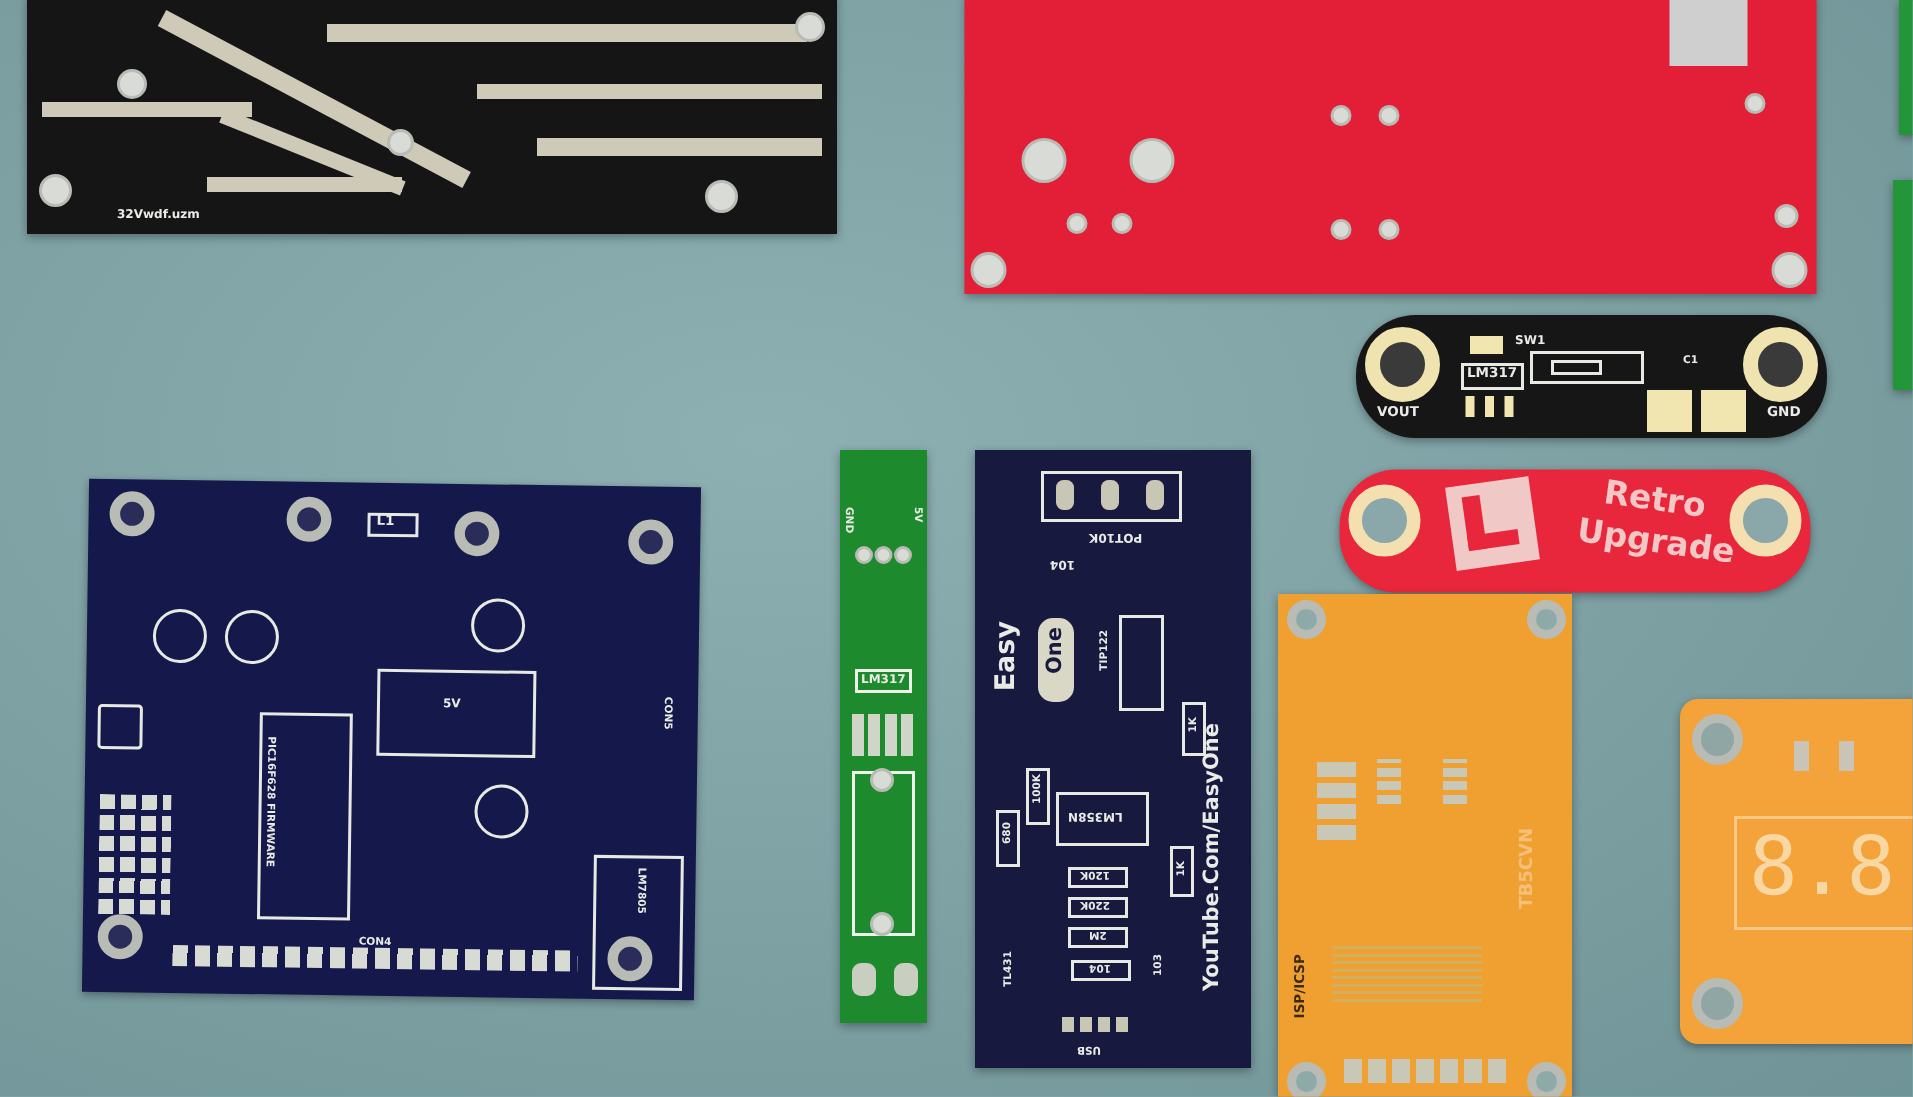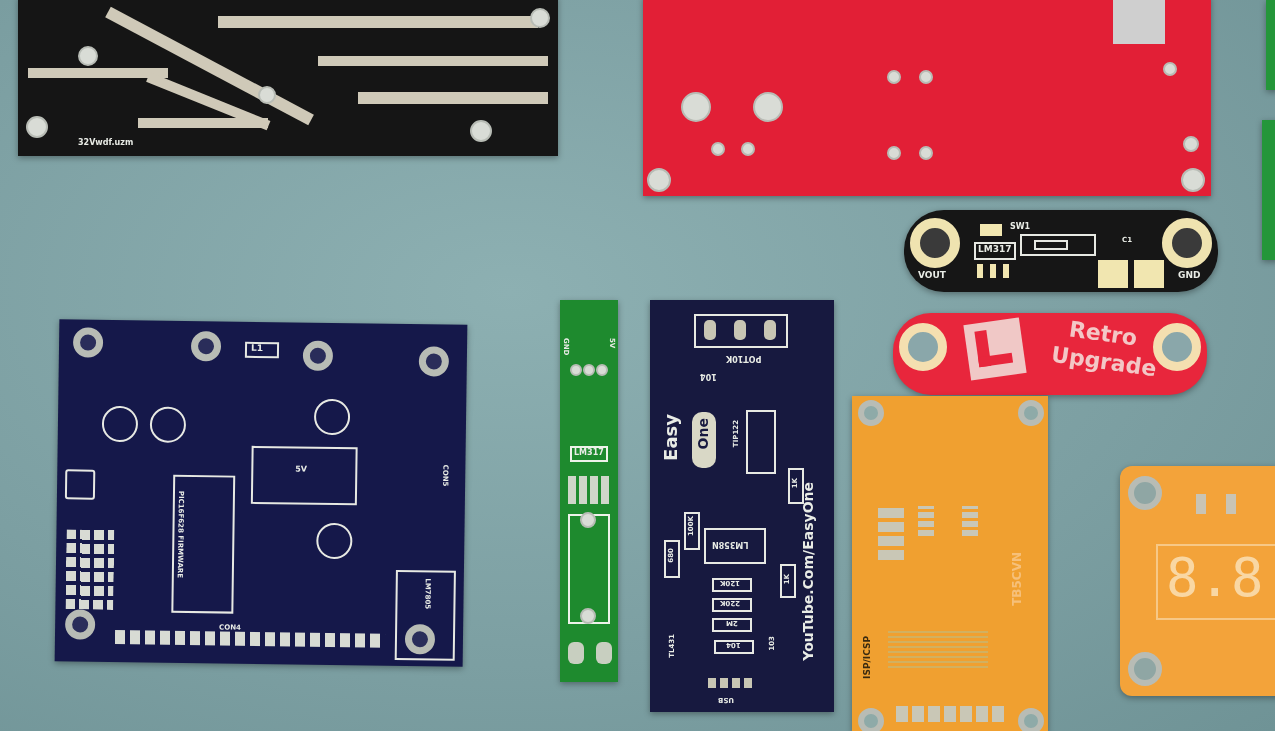--- a/index.html
+++ b/index.html
@@ -90,21 +90,21 @@
   <div class="pad" style="left:10px;top:290px;width:30px;height:30px;border-width:7px;background:#2a2d5a;"></div>
   <div class="pad" style="left:350px;top:300px;width:30px;height:30px;border-width:7px;background:#2a2d5a;"></div>
   <div class="rect" style="left:186px;top:20px;width:34px;height:16px;"></div>
   <div class="silk" style="left:192px;top:21px;font-size:9px;">L1</div>
   <div class="rect" style="left:194px;top:124px;width:106px;height:58px;"></div>
   <div class="silk" style="left:238px;top:142px;font-size:8px;">5V</div>
   <div class="rect" style="left:116px;top:154px;width:62px;height:138px;"></div>
   <div class="silk" style="left:120px;top:170px;font-size:7px;writing-mode:vertical-rl;height:120px;">PIC16F628 FIRMWARE</div>
   <div class="rect" style="left:340px;top:246px;width:60px;height:90px;"></div>
   <div class="silk" style="left:368px;top:254px;font-size:7px;writing-mode:vertical-rl;">LM7805</div>
-  <div class="silk" style="left:164px;top:302px;font-size:7px;">CON4</div>
+  <div class="silk" style="left:184px;top:302px;font-size:7px;">CON4</div>
   <div class="silk" style="left:384px;top:140px;font-size:7px;writing-mode:vertical-rl;">CON5</div>
   <div style="position:absolute;left:60px;top:310px;width:270px;height:14px;
        background:repeating-linear-gradient(90deg,#d8dbd4 0 10px,transparent 10px 15px);"></div>
   <div style="position:absolute;left:10px;top:210px;width:48px;height:80px;
        background:repeating-linear-gradient(90deg,#d8dbd4 0 10px,transparent 10px 14px),#15184a;
        -webkit-mask:repeating-linear-gradient(0deg,#000 0 10px,transparent 10px 14px);mask:repeating-linear-gradient(0deg,#000 0 10px,transparent 10px 14px);"></div>
   <div class="rect" style="left:8px;top:150px;width:30px;height:30px;border-radius:3px;"></div>
   <div class="rect" style="left:44px;top:86px;width:36px;height:36px;border-radius:50%;"></div>
   <div class="rect" style="left:92px;top:86px;width:36px;height:36px;border-radius:50%;"></div>
   <div class="rect" style="left:260px;top:200px;width:36px;height:36px;border-radius:50%;"></div>

